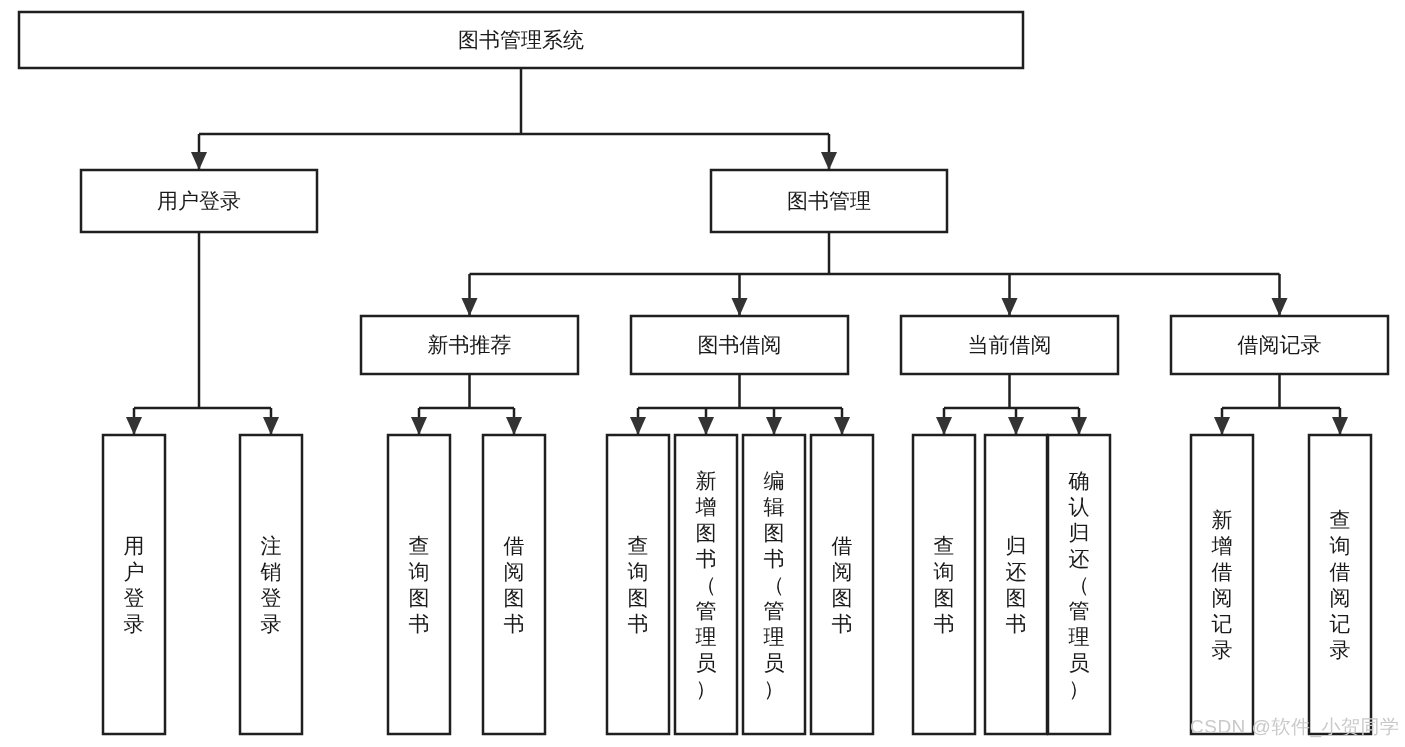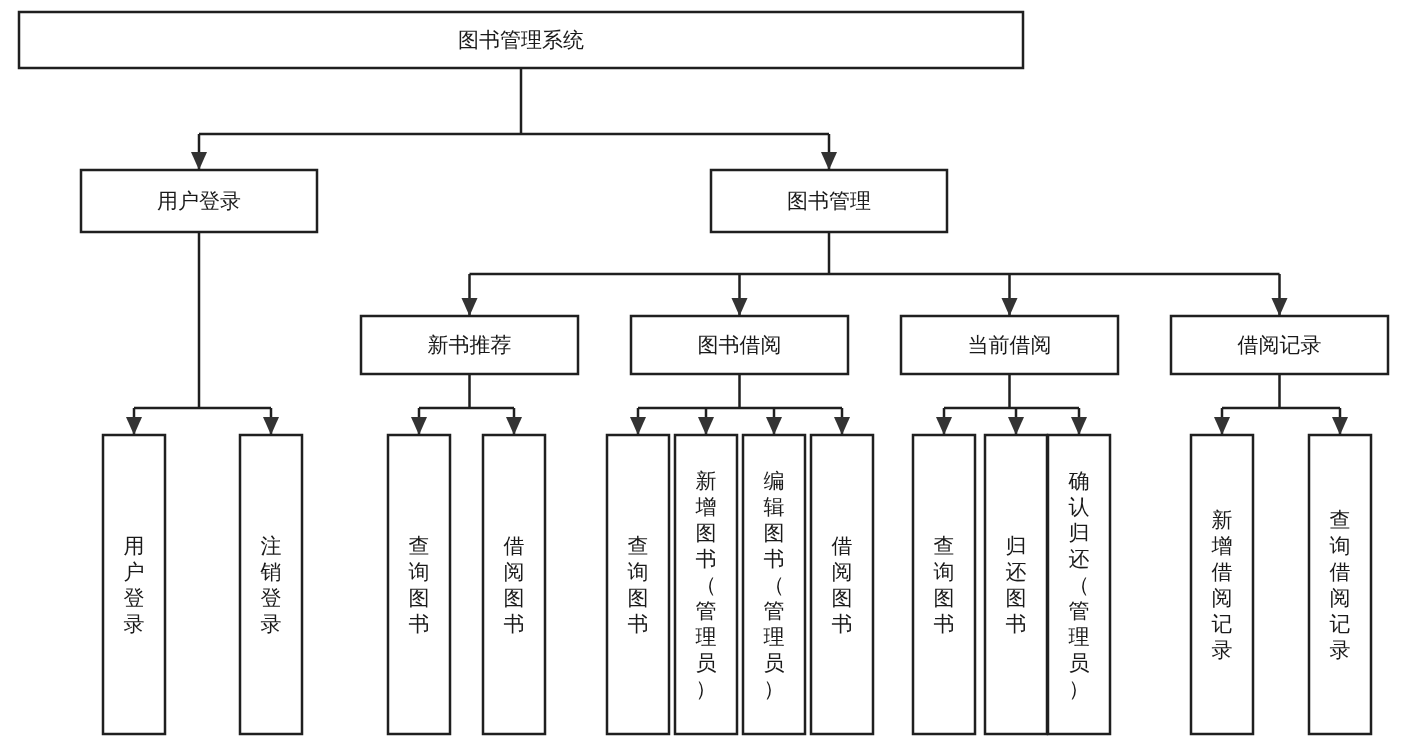--- a/index.html
+++ b/index.html
@@ -200,13 +200,14 @@
         <g>
           <rect x="1191" y="435" width="62" height="299" class="node-box"></rect>
           <text x="1222" class="node-label-v"><tspan x="1222" y="526.78">新</tspan><tspan x="1222" y="552.78">增</tspan><tspan x="1222" y="578.78">借</tspan><tspan x="1222" y="604.78">阅</tspan><tspan x="1222" y="630.78">记</tspan><tspan x="1222" y="656.78">录</tspan></text>
         </g>
         <g>
           <rect x="1309" y="435" width="62" height="299" class="node-box"></rect>
           <text x="1340" class="node-label-v"><tspan x="1340" y="526.78">查</tspan><tspan x="1340" y="552.78">询</tspan><tspan x="1340" y="578.78">借</tspan><tspan x="1340" y="604.78">阅</tspan><tspan x="1340" y="630.78">记</tspan><tspan x="1340" y="656.78">录</tspan></text>
         </g>
       </g>
   </svg>
+  <div class="watermark-text" style="left: 1190px; top: 714px;">CSDN @软件_小贺同学</div>
 </div>
 
 </body></html>

